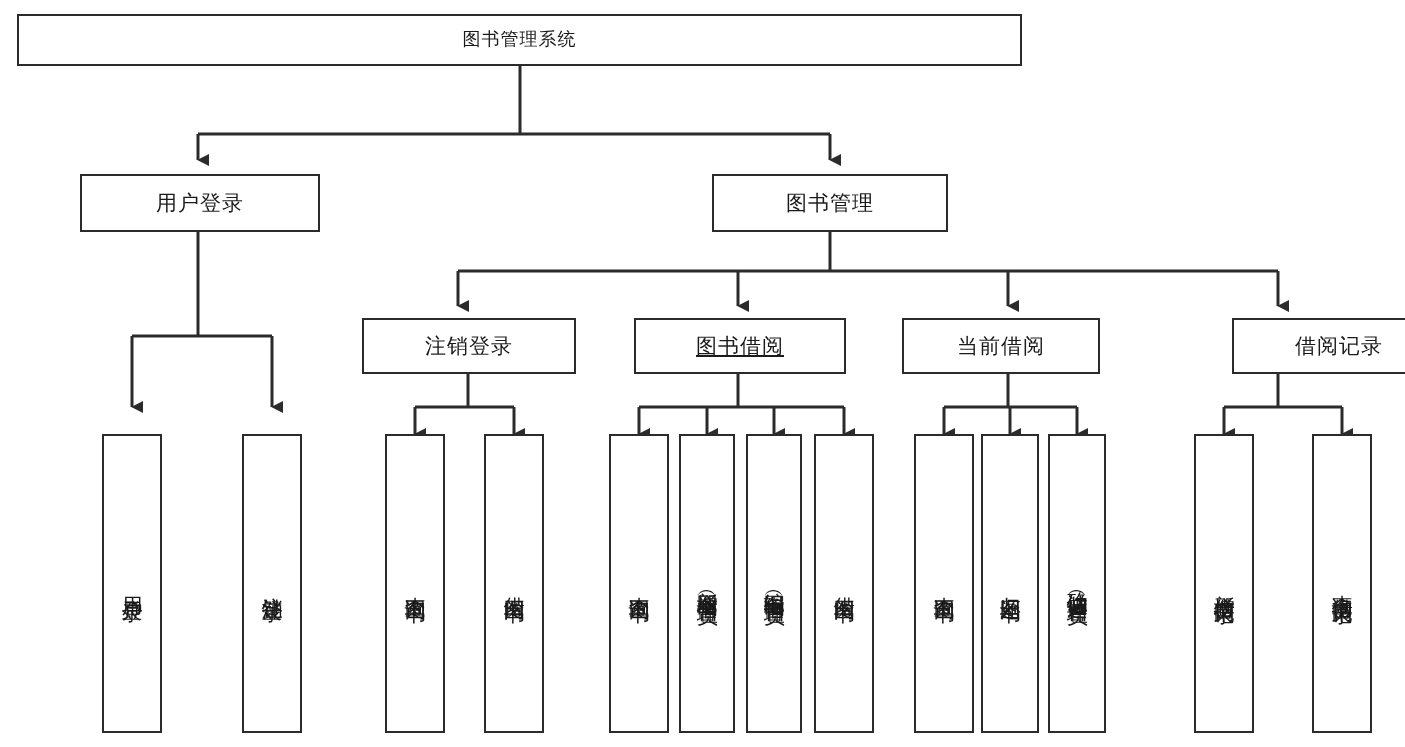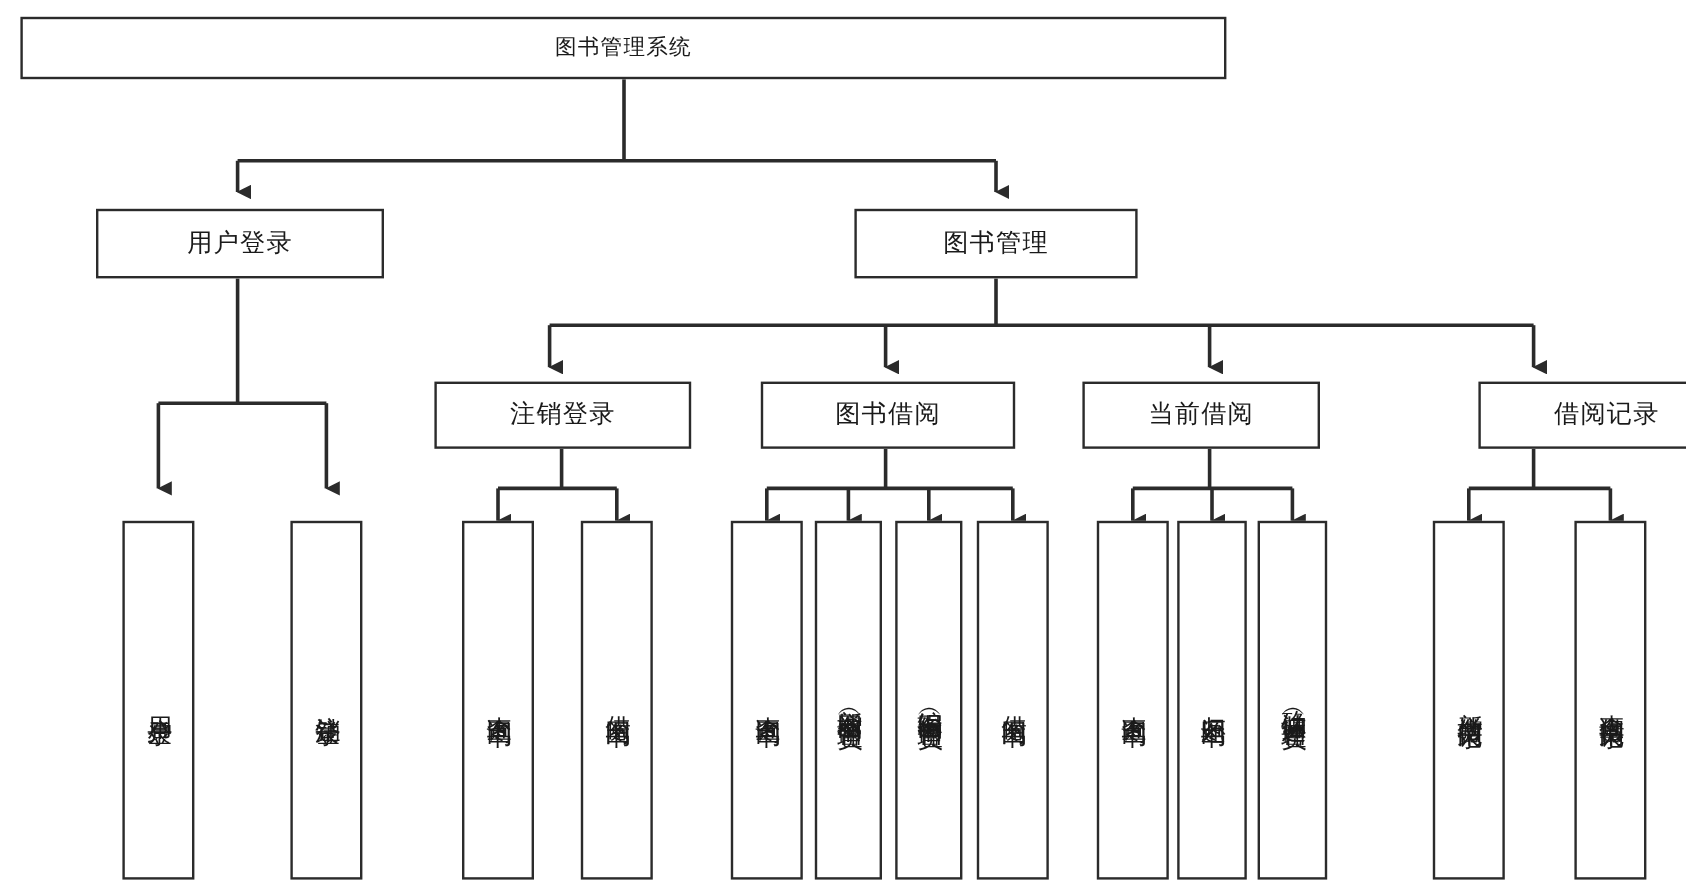--- a/index.html
+++ b/index.html
@@ -140,21 +140,21 @@
   </div>
 
   <div class="node horizontal" style="left:712px; top:174px; width:236px; height:58px;">
     <span class="node-label">图书管理</span>
   </div>
 
   <div class="node horizontal" style="left:362px; top:318px; width:214px; height:56px;">
     <span class="node-label">注销登录</span>
   </div>
 
-  <div class="node horizontal" style="left:634px; top:318px; width:212px; height:56px;">
+  <div class="node horizontal" style="left:634px; top:318px; width:212px; height:56px;text-decoration:underline;">
     <span class="node-label">图书借阅</span>
   </div>
 
   <div class="node horizontal" style="left:902px; top:318px; width:198px; height:56px;">
     <span class="node-label">当前借阅</span>
   </div>
 
   <div class="node horizontal" style="left:1232px; top:318px; width:214px; height:56px;">
     <span class="node-label">借阅记录</span>
   </div>

